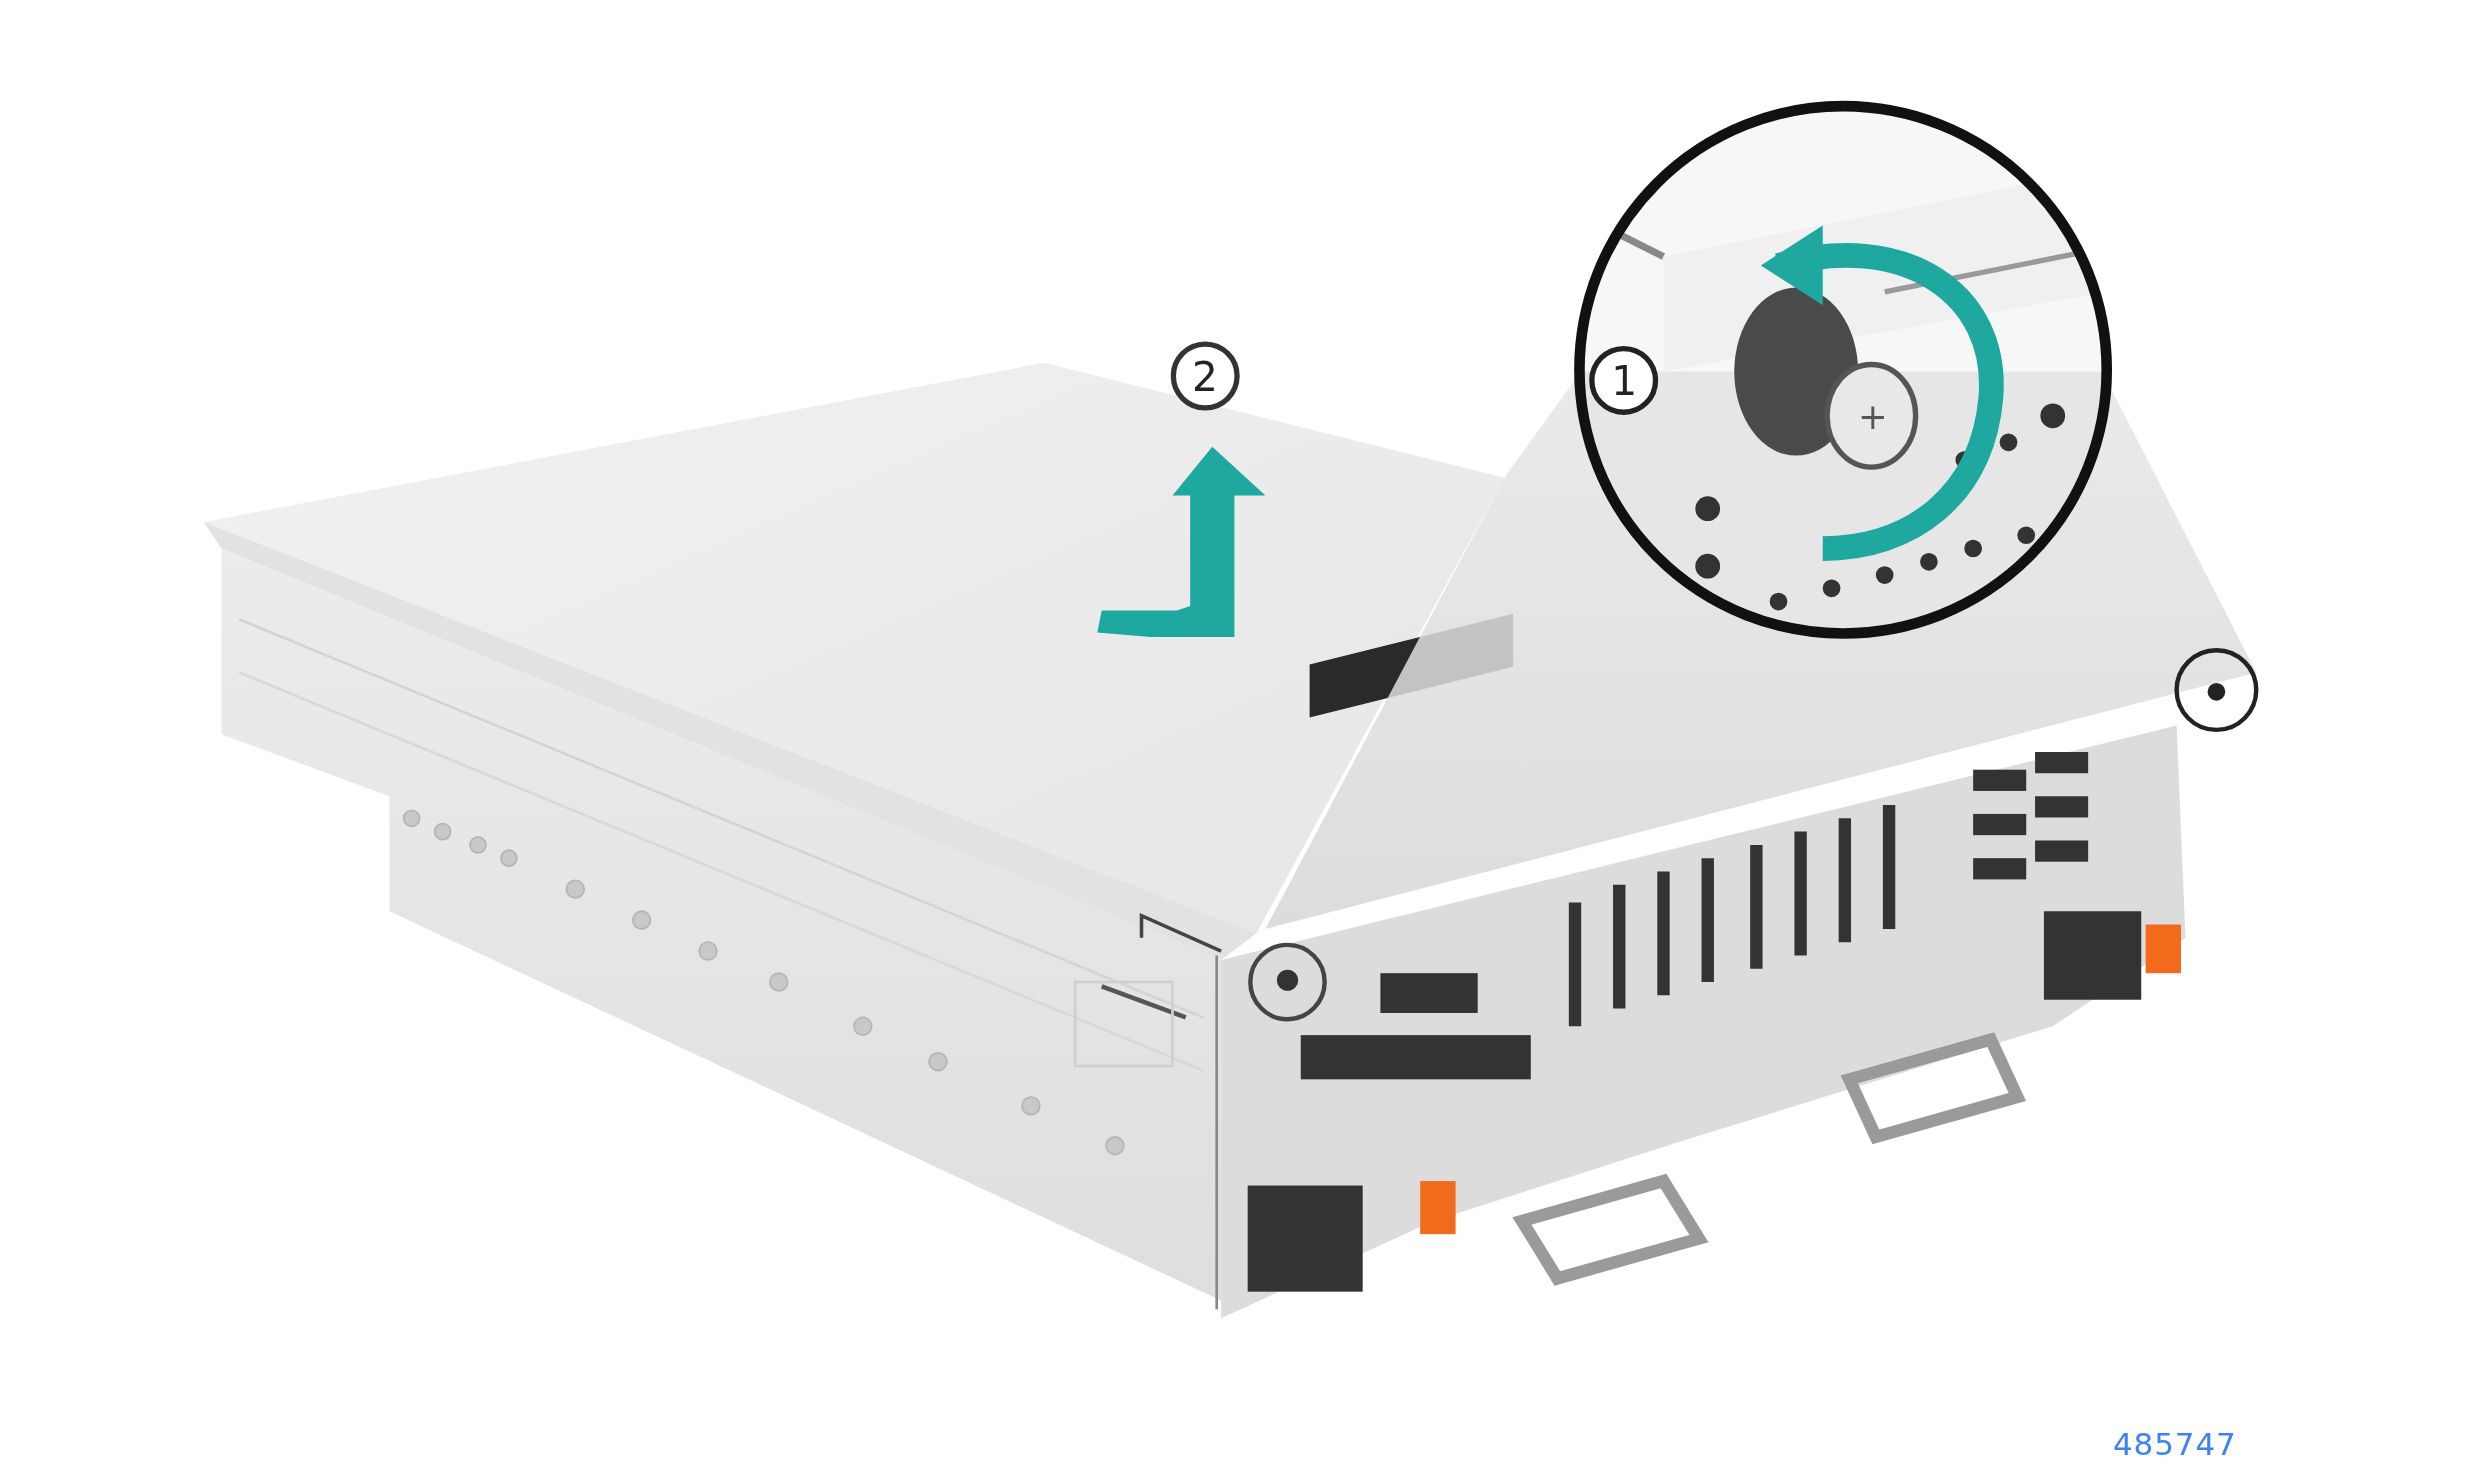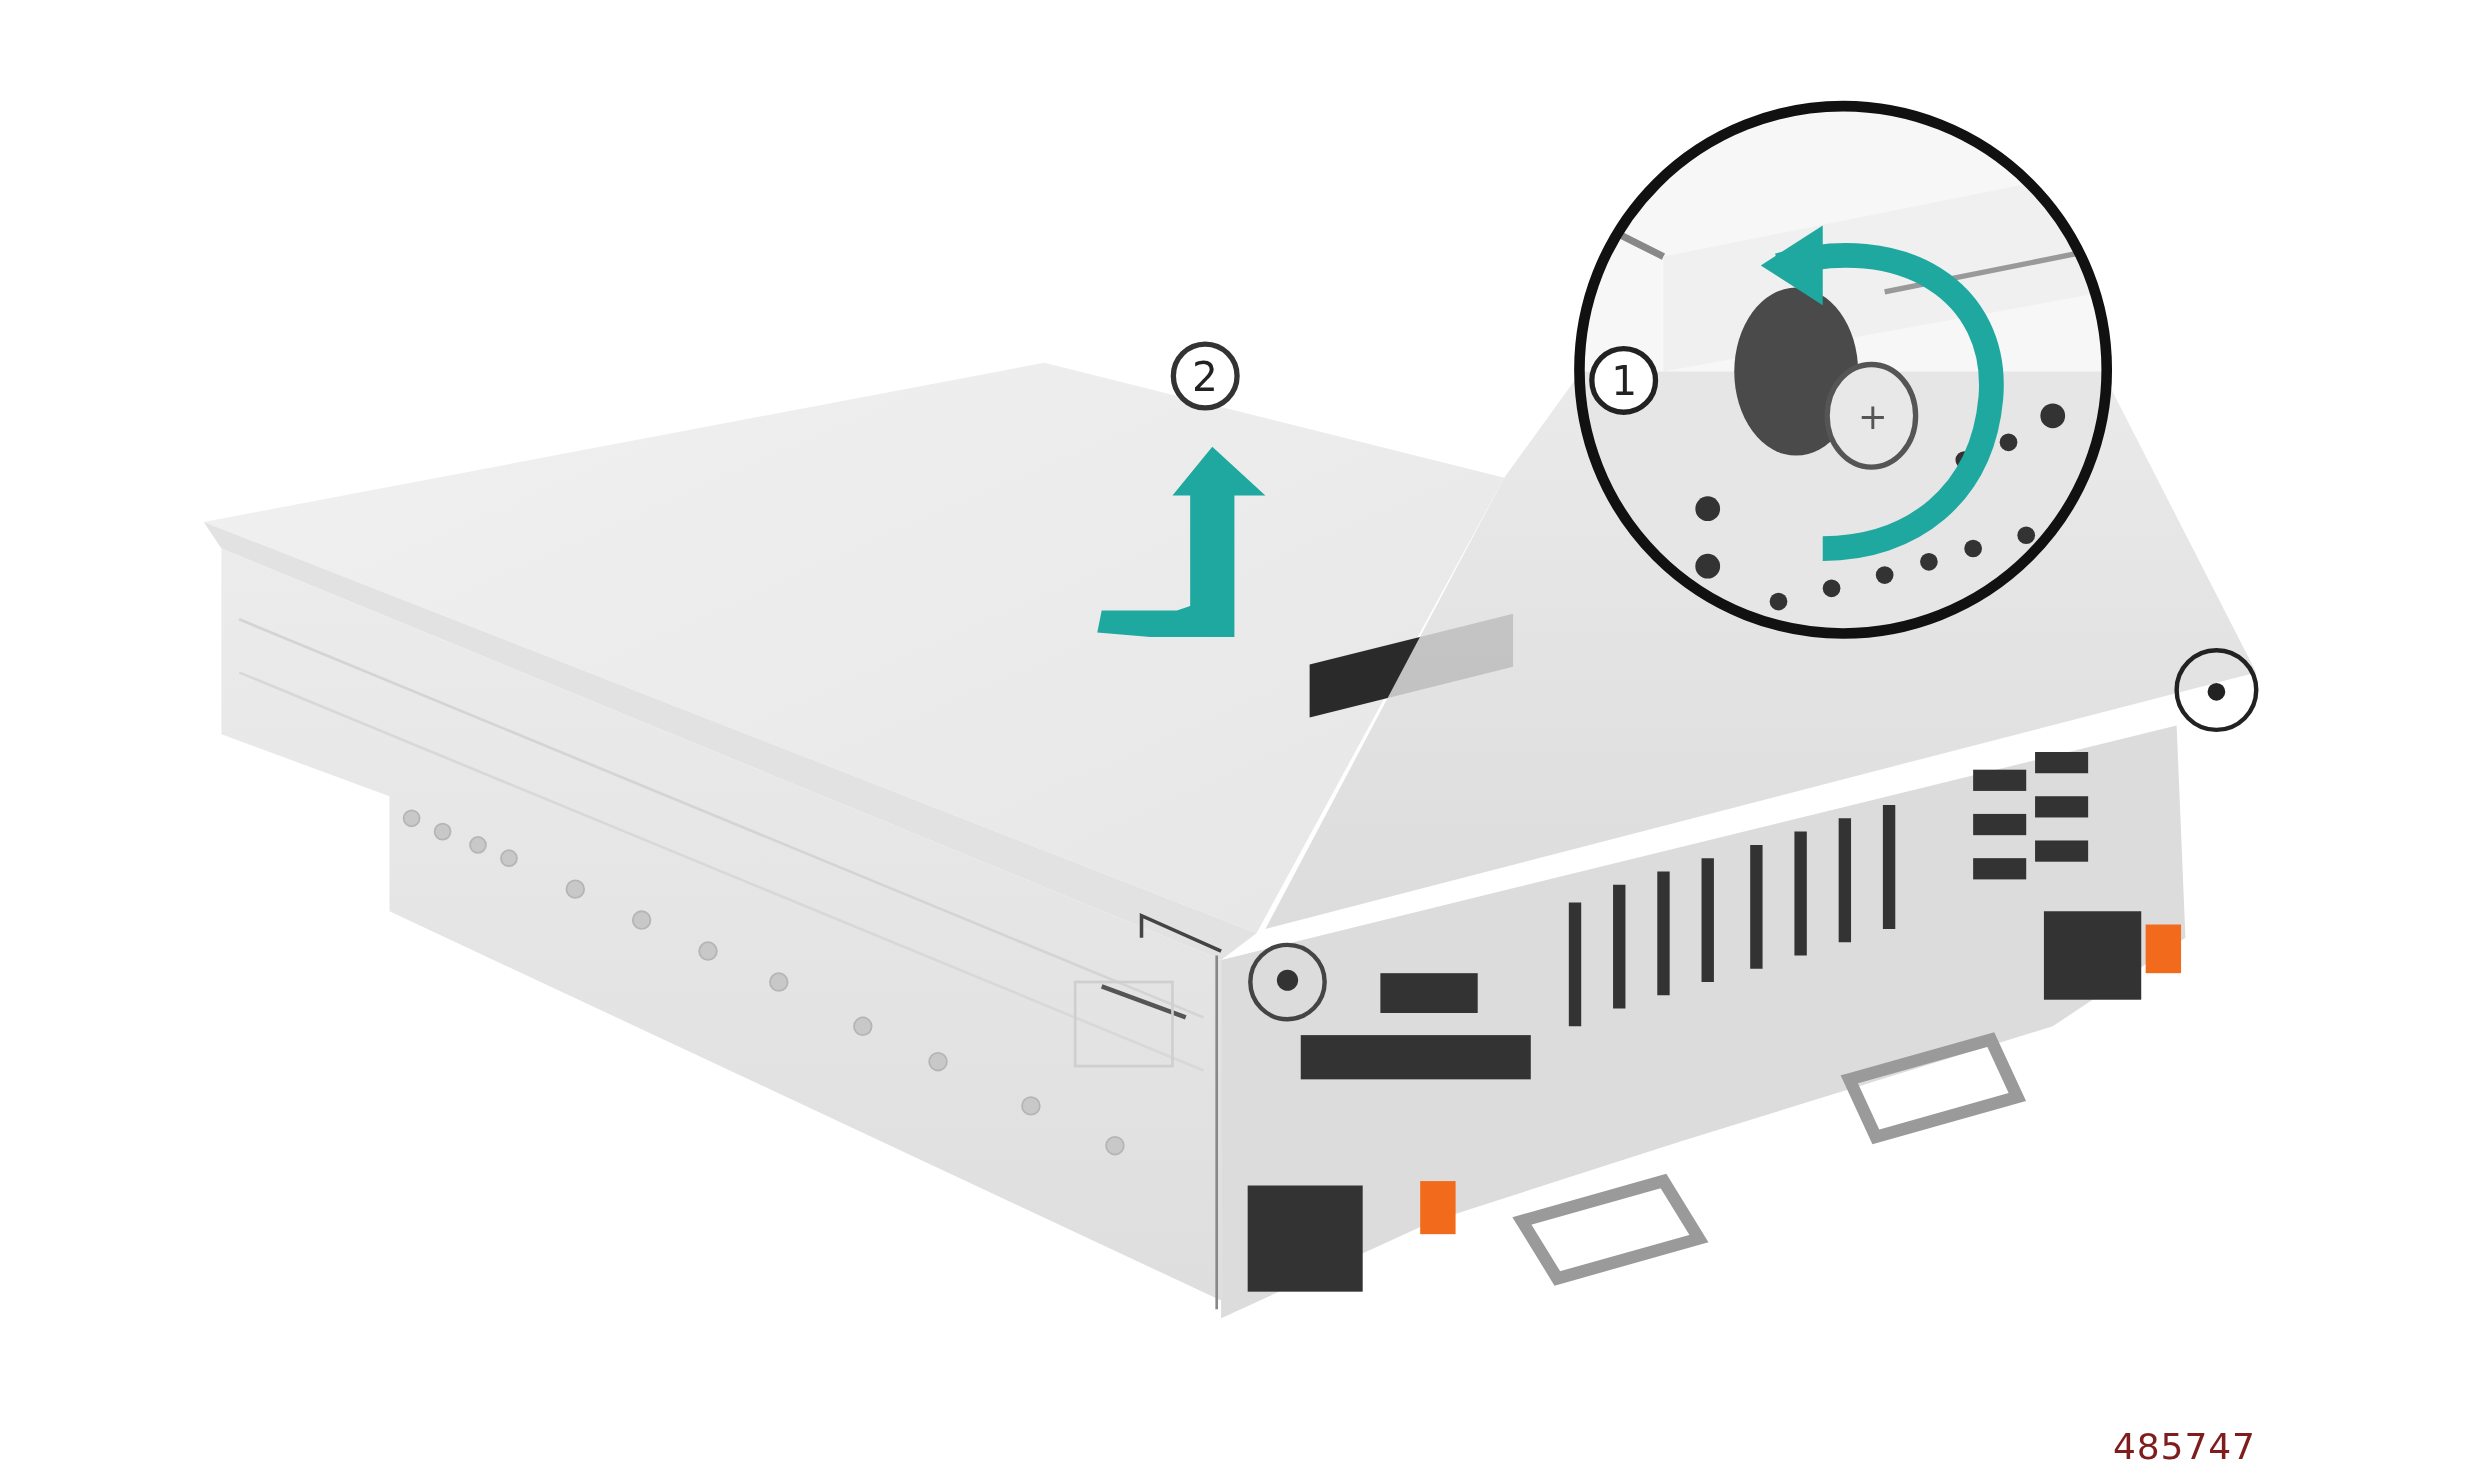--- a/index.html
+++ b/index.html
@@ -1,18 +1,18 @@
 <!DOCTYPE html>
 <html style="font-size:14px"><head>
 <meta charset="utf-8">
 <style>
   html, body { margin:0; padding:0; background:#ffffff; }
   body { width:2475px; height:1481px; position:relative; overflow:hidden; font-family:"DejaVu Sans", sans-serif; }
   .stage { position:absolute; left:0; top:0; width:2475px; height:1481px; }
-  .figure-id { position:absolute; left:2113px; top:1426px; font-family:"DejaVu Sans", sans-serif; font-size:36px; color:#7f1d1d; letter-spacing:0.9px; }
+  .figure-id { position:absolute; left:2113px; top:1426px; font-family:"DejaVu Sans", sans-serif; font-size:31px; color:#3b82f6; letter-spacing:0.9px; }
   .callout-num { font-family:"DejaVu Sans", sans-serif; font-size:46px; fill:#222; }
 </style>
 </head>
 <body>
 
 <div class="stage">
 <svg width="2475" height="1481" viewBox="0 0 2797 1674" xmlns="http://www.w3.org/2000/svg">
   <defs>
     <linearGradient id="topGrad" x1="0" y1="0" x2="1" y2="1">
       <stop offset="0" stop-color="#f1f1f1"></stop>

